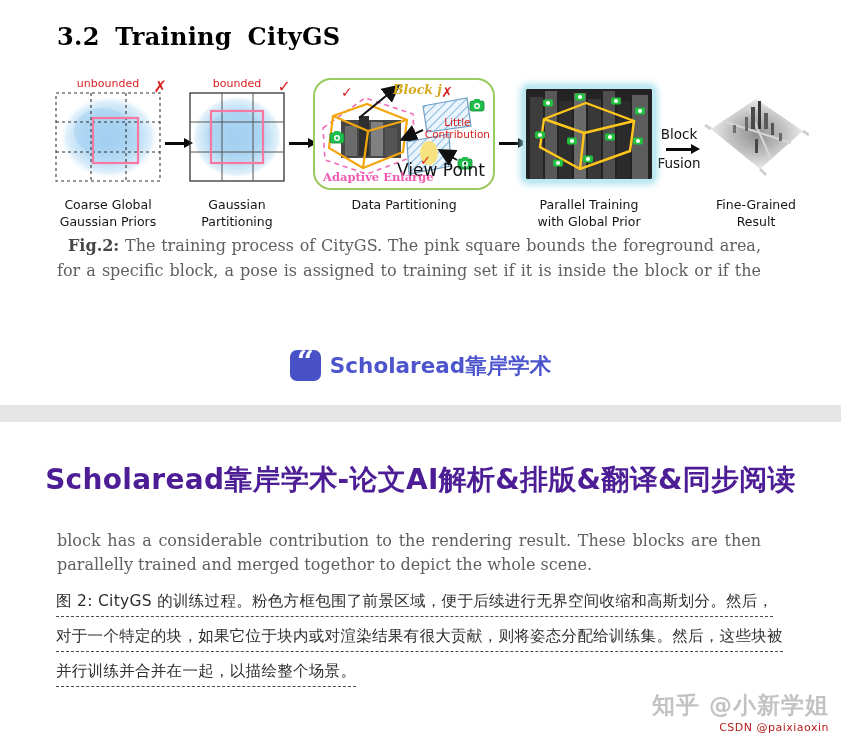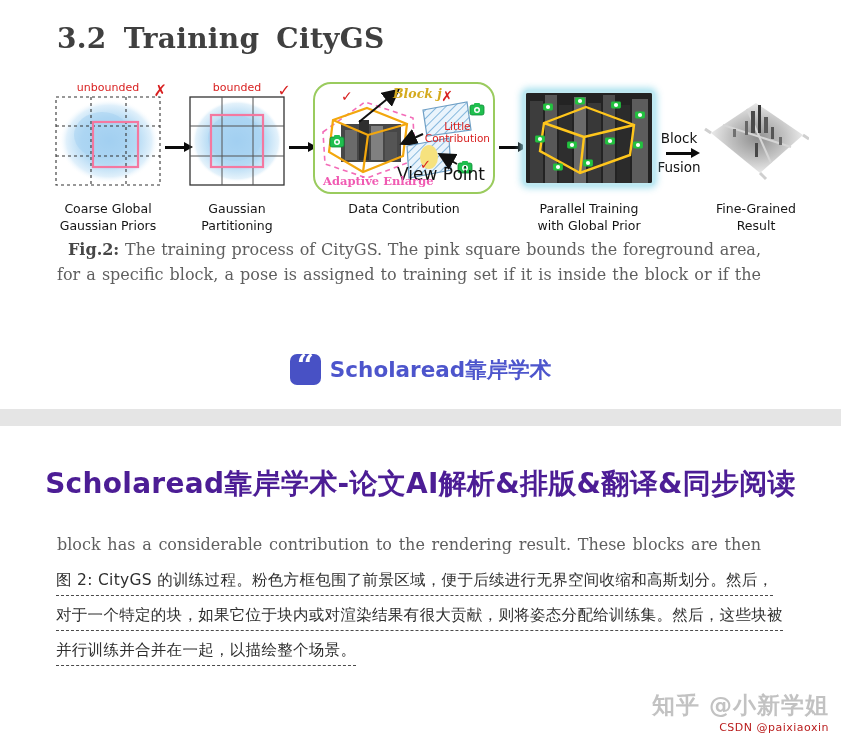--- a/index.html
+++ b/index.html
@@ -3,21 +3,21 @@
 <meta charset="utf-8">
 <style>
   * { margin:0; padding:0; box-sizing:border-box; }
   body { background:#fff; }
   .page {
     position:relative; width:841px; height:739px; background:#ffffff;
     overflow:hidden; font-family:"DejaVu Serif", serif;
   }
   
   .h-en { margin:22px 0 0 57px; font-family:"DejaVu Serif", serif; font-weight:bold;
-          font-size:28px; color:#404040; word-spacing:7px; letter-spacing:.3px; }
+          font-size:24px; color:#000000; word-spacing:7px; letter-spacing:.3px; }
   .h-zh { margin:17px 0 0 57px; font-family:"DejaVu Sans", sans-serif; font-weight:bold;
           font-size:17px; color:#111; word-spacing:4px; }
   .h-zh span { display:inline-block; border-bottom:2px dotted #8f8f8f; padding-bottom:5px; }
 
   
   .figure { margin:27px 0 0 55px; width:740px; display:flex; align-items:flex-start; }
   .panel { display:flex; flex-direction:column; align-items:center; flex:none; }
   .img-zone { height:112px; display:flex; align-items:center; justify-content:center; position:relative; }
   .cap { margin-top:7px; font-family:"DejaVu Sans", sans-serif; font-size:12.5px; color:#141414;
          text-align:center; white-space:pre-line; line-height:1.32; }
@@ -224,21 +224,21 @@
           <span class="lbl p3-check">✓</span>
           <span class="lbl p3-blockj">Block j</span>
           <span class="lbl p3-cross">✗</span>
           <span class="lbl p3-little">Little
 Contribution</span>
           <span class="lbl p3-vcheck">✓</span>
           <span class="lbl p3-vp">View Point</span>
           <span class="lbl p3-ae">Adaptive Enlarge</span>
         </div>
       </div>
-      <div class="cap">Data Contribution</div>
+      <div class="cap">Data Partitioning</div>
     </div>
 
     <div class="harrow"></div>
 
     <div class="panel">
       <div class="img-zone">
         <div class="p4">
           <svg width="126" height="90">
             <rect x="0" y="0" width="126" height="90" fill="#232323"></rect>
             <rect x="4" y="8" width="13" height="82" fill="#3d3d3d"></rect>
@@ -352,20 +352,21 @@
       </div>
     <div class="logo-text">Scholaread靠岸学术</div>
   </div>
 
   <div class="divider"></div>
 
   <div class="banner">Scholaread靠岸学术-论文AI解析&amp;排版&amp;翻译&amp;同步阅读</div>
 
   <div class="body-en">
     <div class="ln jl">block has a considerable contribution to the rendering result. These blocks are then</div>
+    <div class="ln">parallelly trained and merged togethor to depict the whole scene.</div>
   </div>
 
   <div class="cap-zh">
     <div class="zh-line"><span>图 2: CityGS 的训练过程。粉色方框包围了前景区域，便于后续进行无界空间收缩和高斯划分。然后，</span></div>
     <div class="zh-line"><span>对于一个特定的块，如果它位于块内或对渲染结果有很大贡献，则将姿态分配给训练集。然后，这些块被</span></div>
     <div class="zh-line"><span>并行训练并合并在一起，以描绘整个场景。</span></div>
   </div>
 
   <div class="wm">
     <div class="wm-zhihu">知乎 @小新学姐</div>

